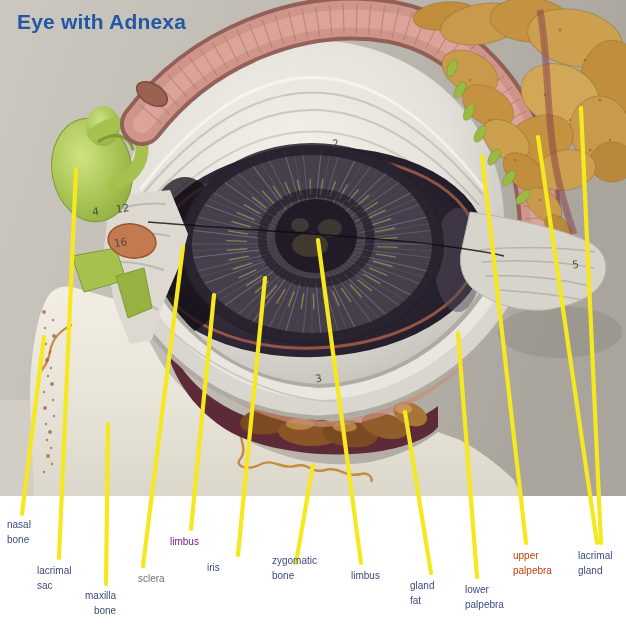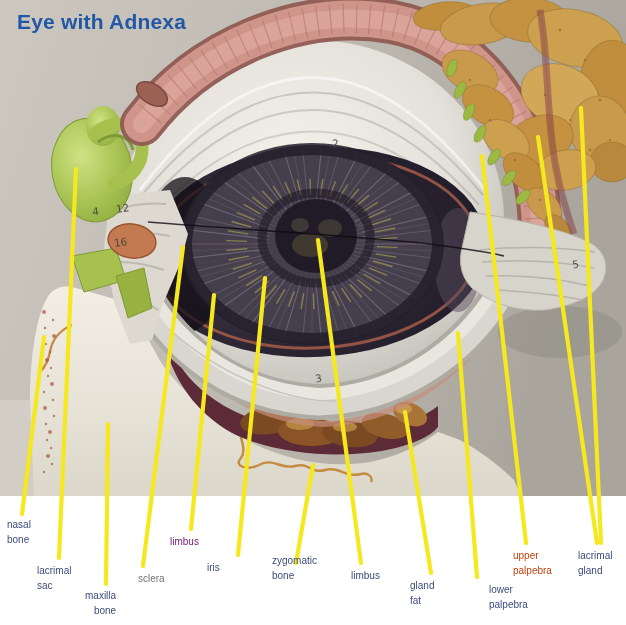--- a/index.html
+++ b/index.html
@@ -472,21 +472,21 @@
       <div class="part-label" style="left: 85px; top: 588px; color: rgb(60, 75, 126); text-align: right;">maxilla
 bone</div>
       <div class="part-label" style="left: 138px; top: 571px; color: #737373;">sclera</div>
       <div class="part-label" style="left: 170px; top: 534px; color: #701a75;">limbus</div>
       <div class="part-label" style="left: 207px; top: 560px; color: rgb(60, 75, 126);">iris</div>
       <div class="part-label" style="left: 272px; top: 553px; color: rgb(60, 75, 126);">zygomatic
 bone</div>
       <div class="part-label" style="left: 351px; top: 568px; color: rgb(60, 75, 126);">limbus</div>
       <div class="part-label" style="left: 410px; top: 578px; color: rgb(60, 75, 126);">gland
 fat</div>
-      <div class="part-label" style="left: 465px; top: 582px; color: rgb(60, 75, 126); margin-left: 24px;">lower
+      <div class="part-label" style="left: 465px; top: 582px; color: rgb(60, 75, 126);">lower
 palpebra</div>
       <div class="part-label" style="left: 513px; top: 548px; color: #c2410c;">upper
 palpebra</div>
       <div class="part-label" style="left: 578px; top: 548px; color: rgb(60, 75, 126);">lacrimal
 gland</div>
     </div>
 
 </div>
 
 </body></html>

